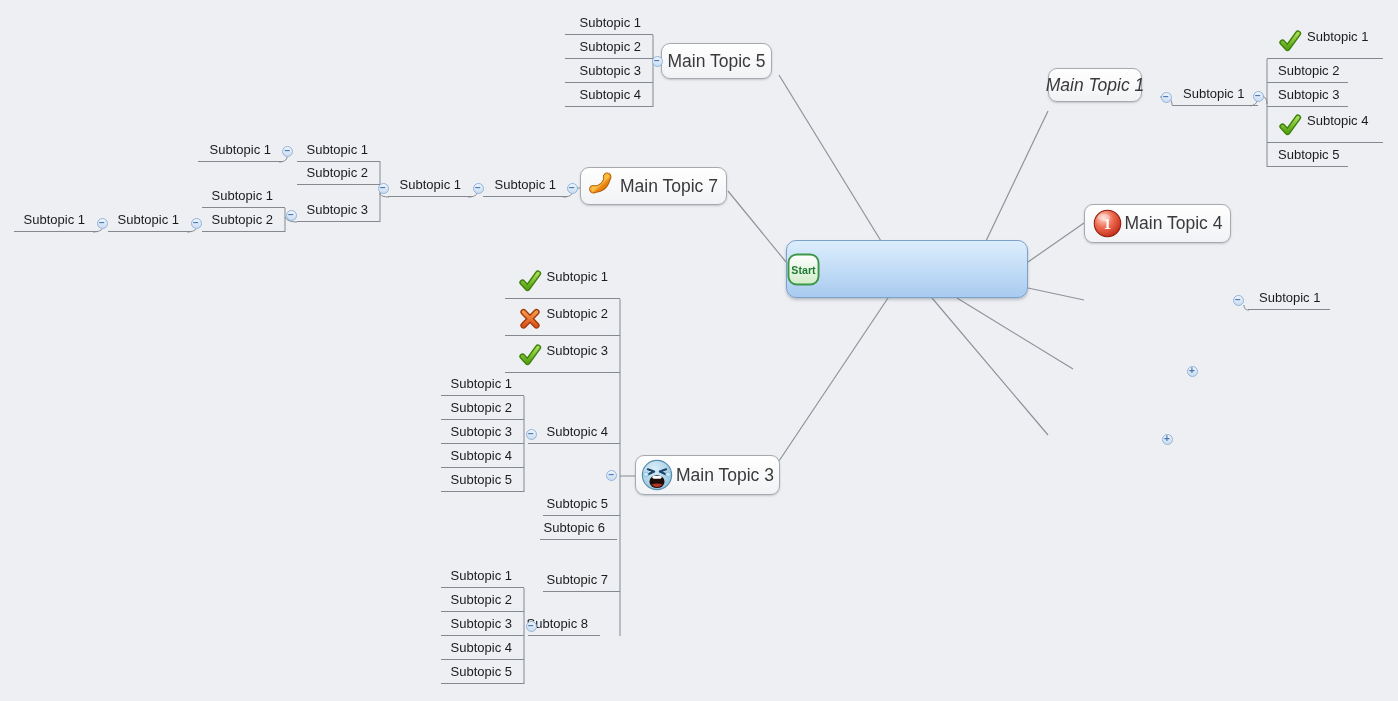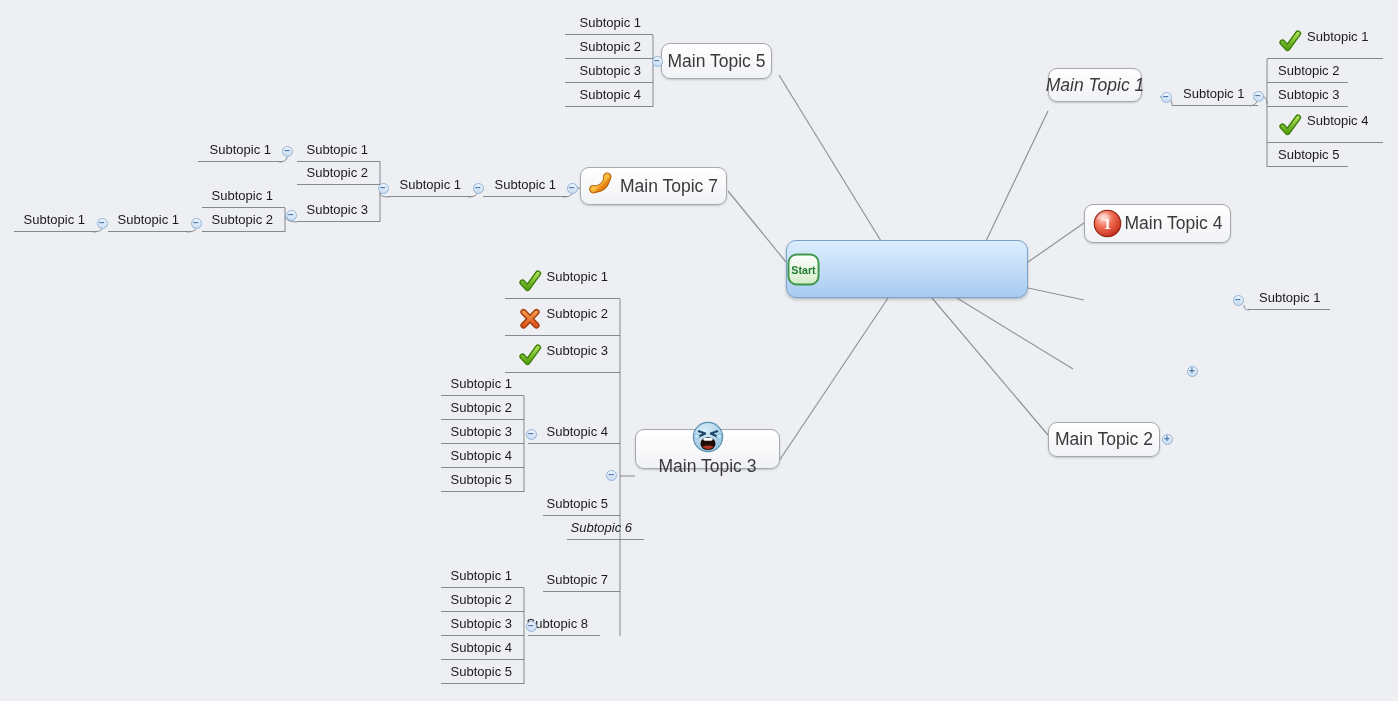--- a/index.html
+++ b/index.html
@@ -137,25 +137,22 @@
         <ellipse cx="10.5" cy="8" rx="6" ry="3.5" fill="rgba(255,255,255,.30)"></ellipse>
         <text x="14" y="19.5" text-anchor="middle" font-size="15" font-weight="bold" fill="#ffffff" font-family="Liberation Serif, serif">1</text>
       </svg>
       <span>Main Topic 4</span>
     </div>
     <div class="badge" style="left: 1232.5px; top: 294.5px;">−</div>
     <div class="subtopic side-right" style="left: 1248px; top: 290px; width: 82px; height: 20px;">
       <span>Subtopic 1</span>
     </div>
     <div class="badge" style="left: 1186.5px; top: 365.5px;">+</div>
-    <div class="main-topic" style="left: 1048px; top: 422px; width: 112px; height: 35px;">
-      <span>Main Topic 2</span>
-    </div>
     <div class="badge" style="left: 1161.5px; top: 433.5px;">+</div>
-    <div class="main-topic" style="left: 635px; top: 429px; width: 145px; height: 40px; flex-direction: column;">
+    <div class="main-topic" style="left: 635px; top: 455px; width: 145px; height: 40px;">
       <svg width="32" height="32" viewBox="0 0 28 28">
         <circle cx="14" cy="14" r="12.8" fill="url(#gCr)" stroke="#5b8fae" stroke-width="1"></circle>
         <path d="M6 9 L11.5 11 M6 13.5 L11.5 11 M22 9 L16.5 11 M22 13.5 L16.5 11" fill="none" stroke="#1c4668" stroke-width="1.9" stroke-linecap="round"></path>
         <circle cx="4.3" cy="13.5" r="2.1" fill="#c4e8f8" stroke="#7fb0cc" stroke-width="0.6"></circle>
         <circle cx="23.7" cy="13.5" r="2.1" fill="#c4e8f8" stroke="#7fb0cc" stroke-width="0.6"></circle>
         <ellipse cx="14" cy="19.8" rx="6.6" ry="5.6" fill="#1d0d06"></ellipse>
         <rect x="10" y="14.8" width="8" height="2.4" rx="1.2" fill="#ffffff"></rect>
         <path d="M9 22.5 Q14 26.8 19 22.5 Q14 20.2 9 22.5 Z" fill="#b03427"></path>
       </svg>
       <span>Main Topic 3</span>
@@ -197,21 +194,21 @@
     </div>
     <div class="subtopic side-left" style="left: 441px; top: 448px; width: 83px; height: 20px;">
       <span>Subtopic 4</span>
     </div>
     <div class="subtopic side-left" style="left: 441px; top: 472px; width: 83px; height: 20px;">
       <span>Subtopic 5</span>
     </div>
     <div class="subtopic side-left" style="left: 543px; top: 496px; width: 77px; height: 20px;">
       <span>Subtopic 5</span>
     </div>
-    <div class="subtopic side-left" style="left: 567px; top: 520px; width: 77px; height: 20px; font-style: italic;">
+    <div class="subtopic side-left" style="left: 540px; top: 520px; width: 77px; height: 20px;">
       <span>Subtopic 6</span>
     </div>
     <div class="subtopic side-left" style="left: 543px; top: 544px; width: 77px; height: 20px; margin-top: 28px;">
       <span>Subtopic 7</span>
     </div>
     <div class="subtopic side-left" style="left: 528px; top: 616px; width: 72px; height: 20px;">
       <span>Subtopic 8</span>
     </div>
     <div class="badge" style="left: 525.5px; top: 620.5px;">−</div>
     <div class="subtopic side-left" style="left: 441px; top: 568px; width: 83px; height: 20px;">

